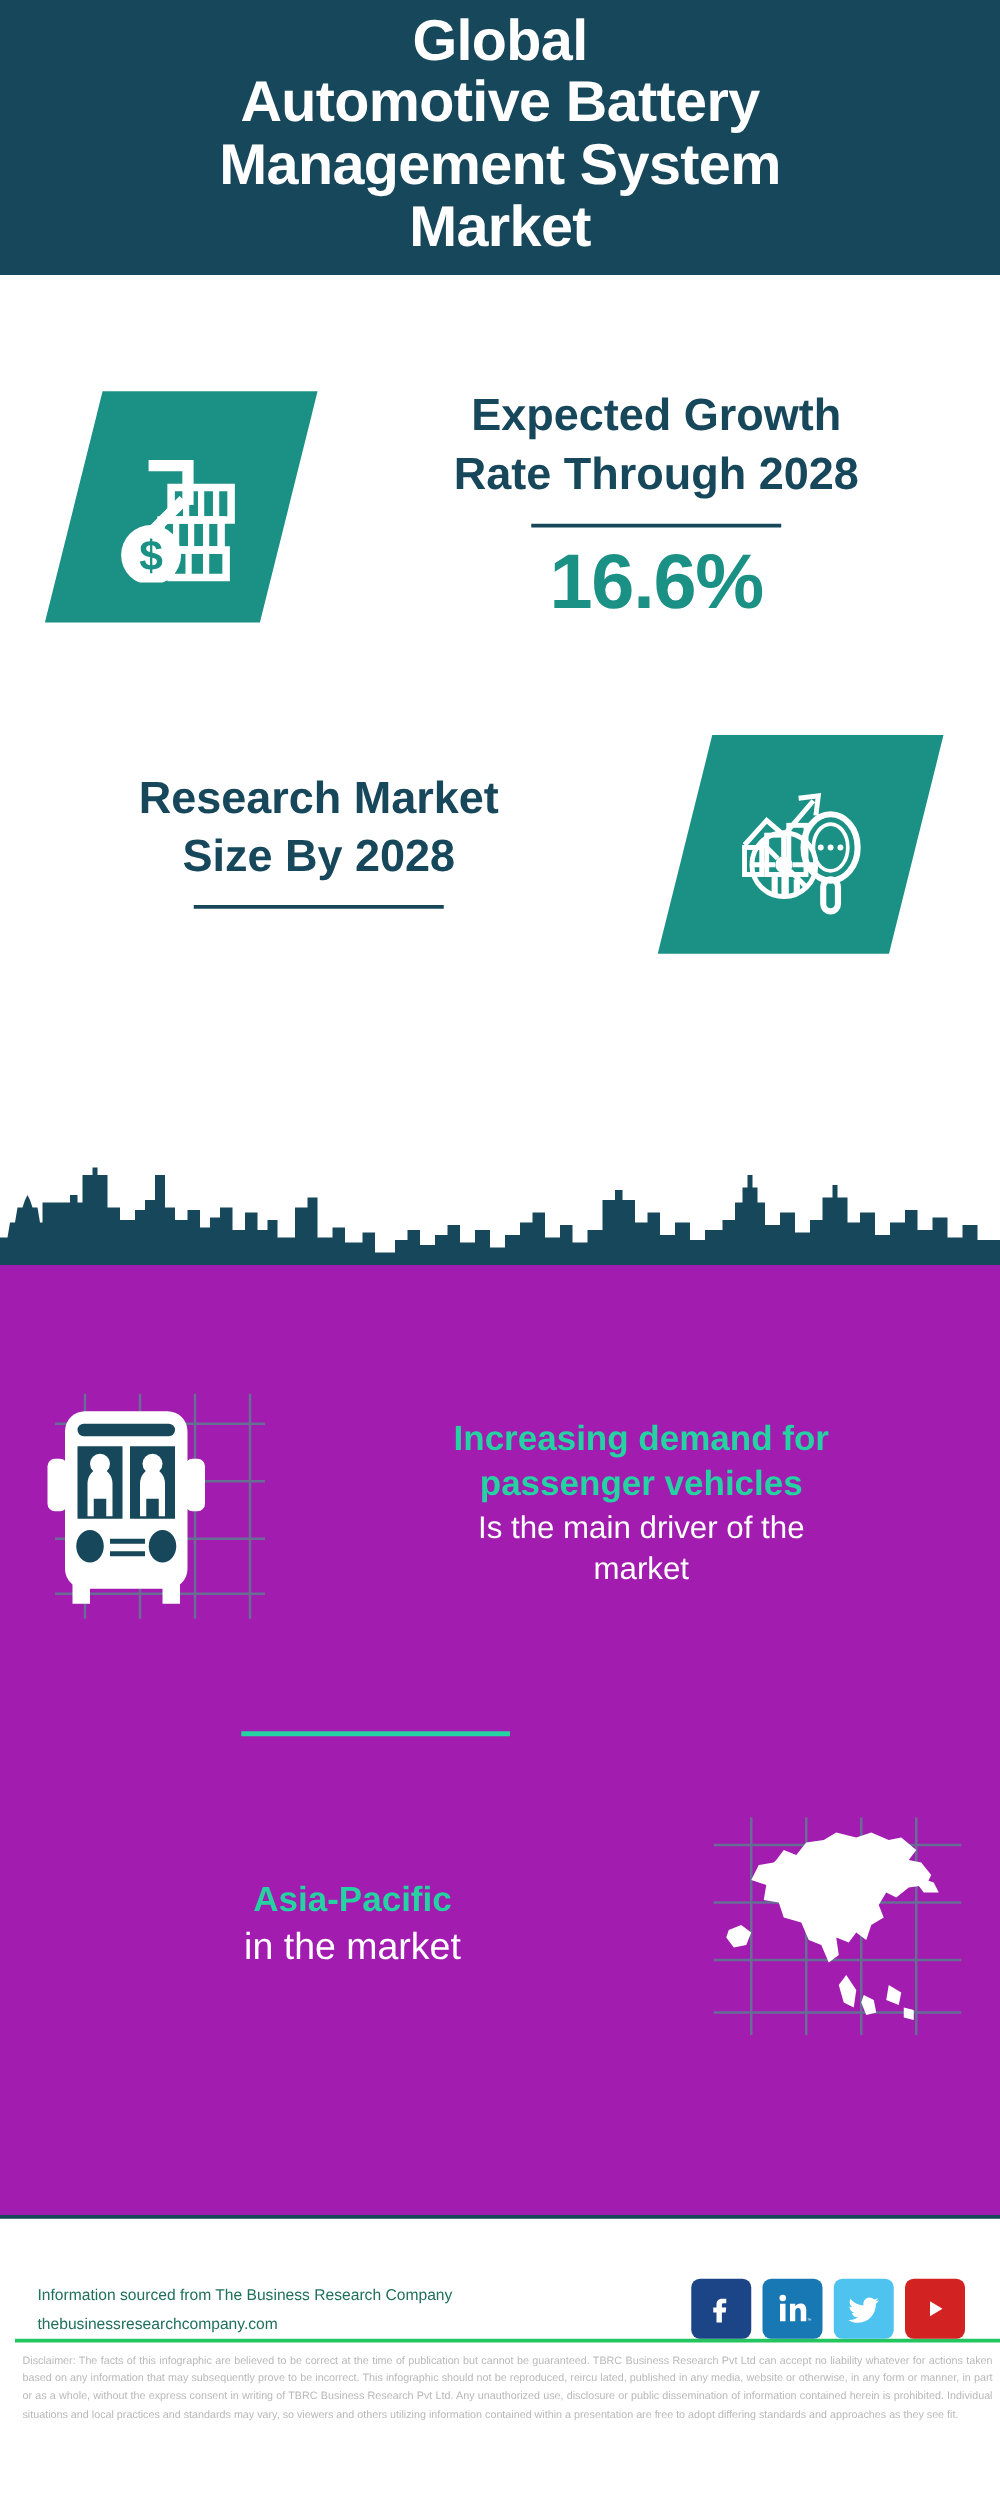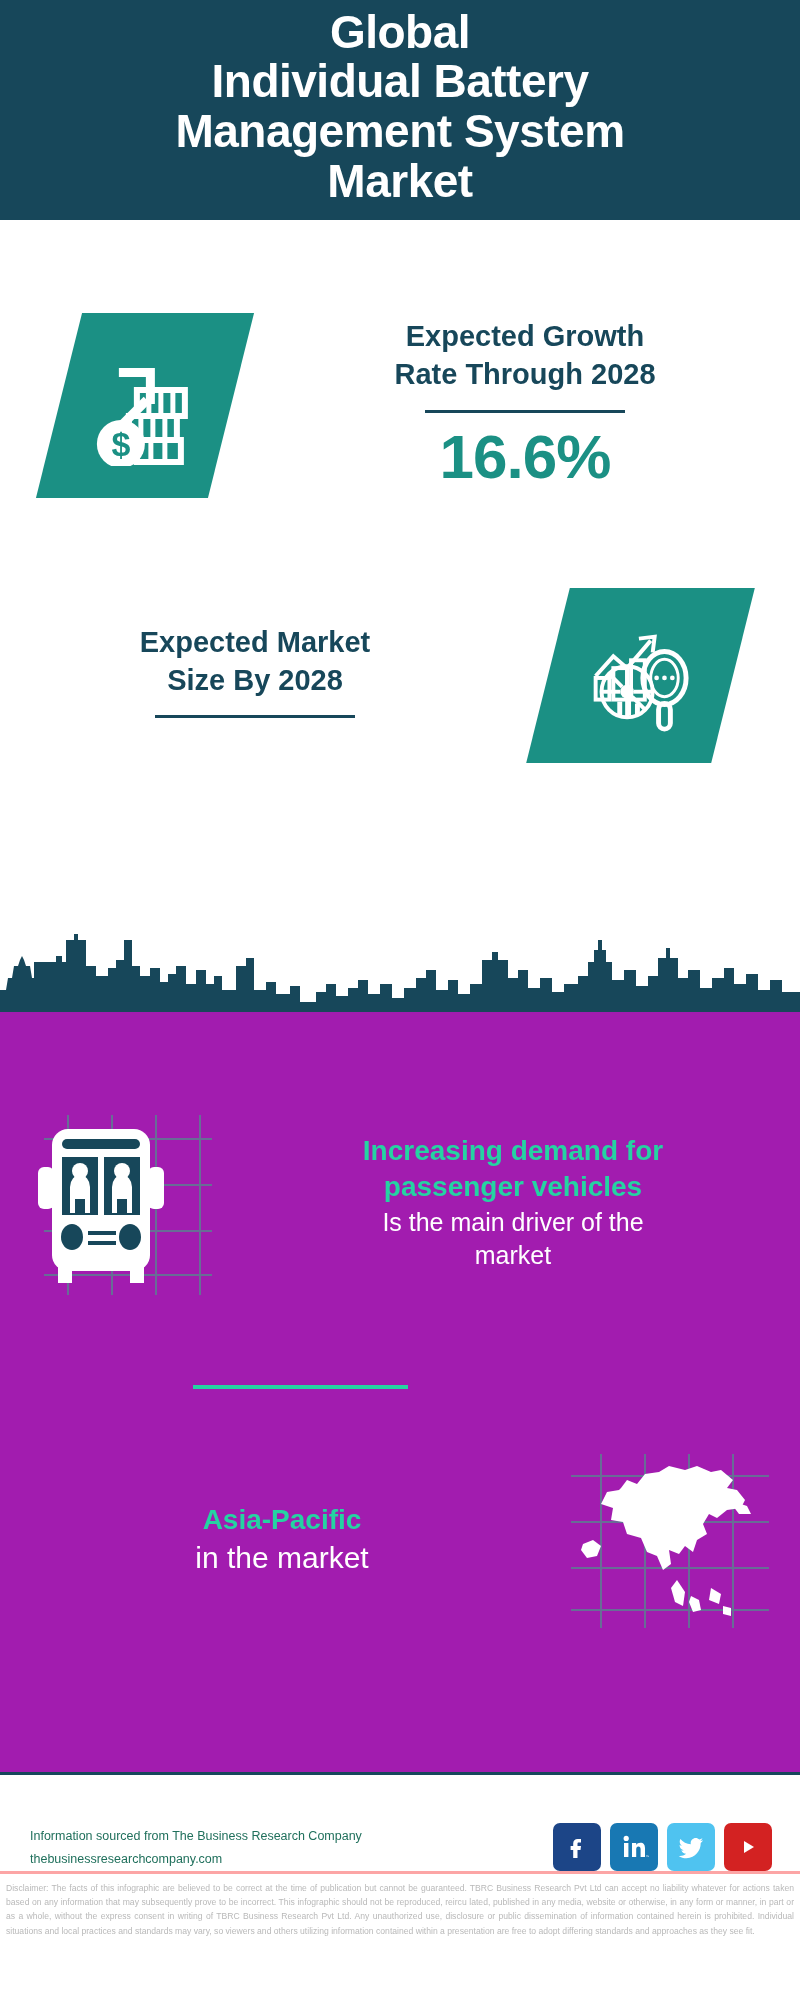--- a/index.html
+++ b/index.html
@@ -68,21 +68,21 @@
   .block1 .para { width:172px; height:185px; }
   .block1 .text-col {
     flex:1;
     display:flex;
     flex-direction:column;
     align-items:center;
     padding-right:20px;
   }
   .lbl {
     color:#17475a;
-    font-size:29px;
+    font-size:36px;
     font-weight:bold;
     line-height:1.3;
     text-align:right;
   }
   .rule {
     width:200px;
     height:3px;
     background:#17475a;
     margin:16px 0 8px;
   }
@@ -222,34 +222,35 @@
     width:48px; height:48px;
     border-radius:7px;
     display:flex; align-items:center; justify-content:center;
   }
   .s-fb { background:#1c4587; }
   .s-li { background:#1878b3; }
   .s-tw { background:#4fc3f0; }
   .s-yt { background:#d32222; }
 
   .disclaimer {
-    border-top:3px solid #fca5a5;
+    border-top:3px solid #22c55e;
     padding:7px 6px 0 6px;
     color:#b9b9b9;
     font-size:8.6px;
     line-height:1.65;
     text-align:justify;
+    margin-left:12px;
   }
 </style>
 </head>
 <body>
 
 <div class="header">
   <div class="title-line">Global</div>
-  <div class="title-line">Individual Battery</div>
+  <div class="title-line">Automotive Battery</div>
   <div class="title-line">Management System</div>
   <div class="title-line">Market</div>
 </div>
 
 <div class="white-zone">
 
   <div class="block1">
     <div class="icon-wrap">
       <div class="para">
         <svg width="120" height="120" viewBox="0 0 120 120">
@@ -312,21 +313,21 @@
           <ellipse cx="84" cy="62" rx="22" ry="27" fill="none" stroke="#fff" stroke-width="5"></ellipse>
           <ellipse cx="84" cy="62" rx="14" ry="19" fill="none" stroke="#fff" stroke-width="3"></ellipse>
           <circle cx="76" cy="62" r="2.4" fill="#fff"></circle>
           <circle cx="84" cy="62" r="2.4" fill="#fff"></circle>
           <circle cx="92" cy="62" r="2.4" fill="#fff"></circle>
           <rect x="78" y="88" width="12" height="26" rx="6" fill="none" stroke="#fff" stroke-width="5"></rect>
         </svg>
       </div>
     </div>
     <div class="text-col">
-      <div class="lbl">Expected Market</div>
+      <div class="lbl">Research Market</div>
       <div class="lbl">Size By 2028</div>
       <div class="rule"></div>
     </div>
   </div>
 </div>
 
 <div class="dark-zone">
 
   <svg class="skyline" viewBox="0 0 800 80" preserveAspectRatio="none">
     <path fill="#17475a" d="M0 80 L0 58 L6 58 L8 46 L12 46 L14 34 L18 34 L20 28 L22 24 L24 28 L26 34 L30 34 L32 46 L34 46 L34 30 L56 30 L56 24 L62 24 L62 30 L66 30 L66 8 L74 8 L74 2 L78 2 L78 8 L86 8 L86 34 L96 34 L96 44 L108 44 L108 36 L116 36 L116 28 L124 28 L124 8 L132 8 L132 34 L140 34 L140 44 L150 44 L150 36 L160 36 L160 50 L168 50 L168 42 L176 42 L176 34 L186 34 L186 52 L196 52 L196 38 L206 38 L206 52 L214 52 L214 44 L222 44 L222 58 L236 58 L236 34 L246 34 L246 26 L254 26 L254 58 L266 58 L266 50 L276 50 L276 62 L290 62 L290 54 L300 54 L300 70 L316 70 L316 60 L326 60 L326 52 L336 52 L336 64 L348 64 L348 56 L358 56 L358 48 L368 48 L368 62 L380 62 L380 52 L392 52 L392 66 L404 66 L404 56 L416 56 L416 46 L426 46 L426 38 L436 38 L436 58 L448 58 L448 48 L458 48 L458 62 L470 62 L470 52 L482 52 L482 28 L492 28 L492 20 L498 20 L498 28 L508 28 L508 46 L518 46 L518 38 L528 38 L528 56 L540 56 L540 46 L552 46 L552 60 L564 60 L564 52 L578 52 L578 44 L588 44 L588 30 L594 30 L594 18 L598 18 L598 8 L602 8 L602 18 L606 18 L606 30 L612 30 L612 48 L624 48 L624 38 L636 38 L636 54 L648 54 L648 44 L658 44 L658 26 L666 26 L666 16 L670 16 L670 26 L678 26 L678 46 L688 46 L688 38 L700 38 L700 56 L712 56 L712 46 L724 46 L724 36 L734 36 L734 52 L746 52 L746 42 L758 42 L758 58 L770 58 L770 48 L782 48 L782 60 L800 60 L800 80 Z"></path>

